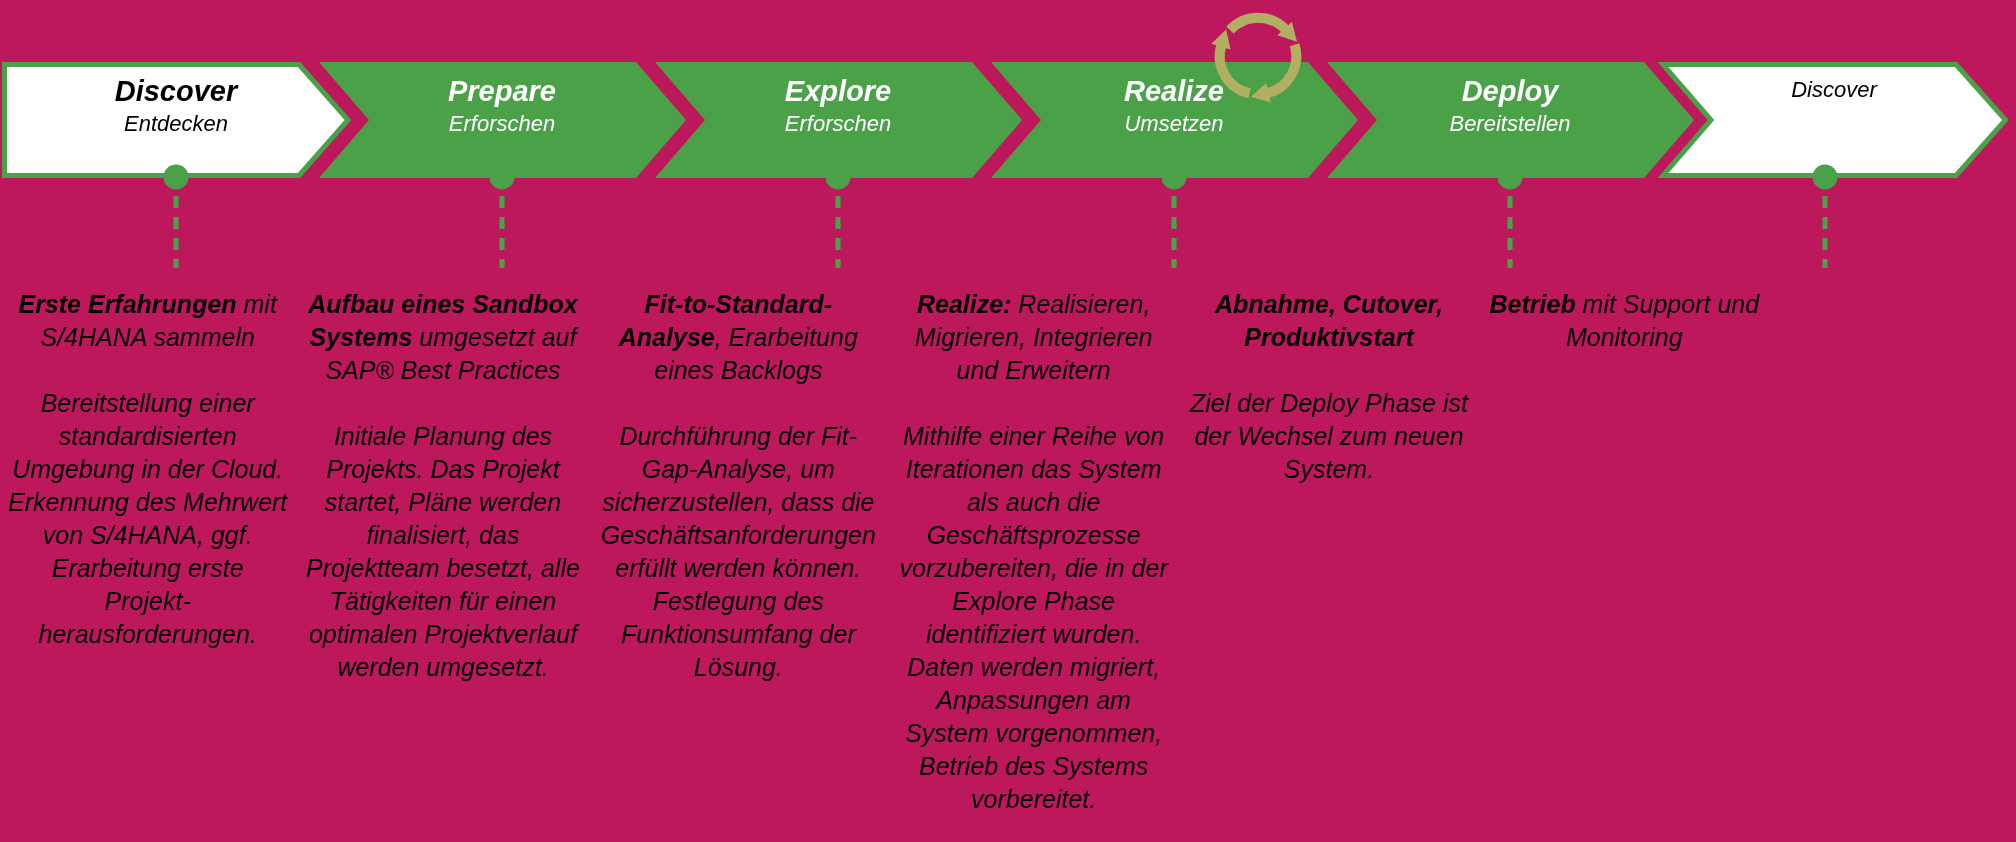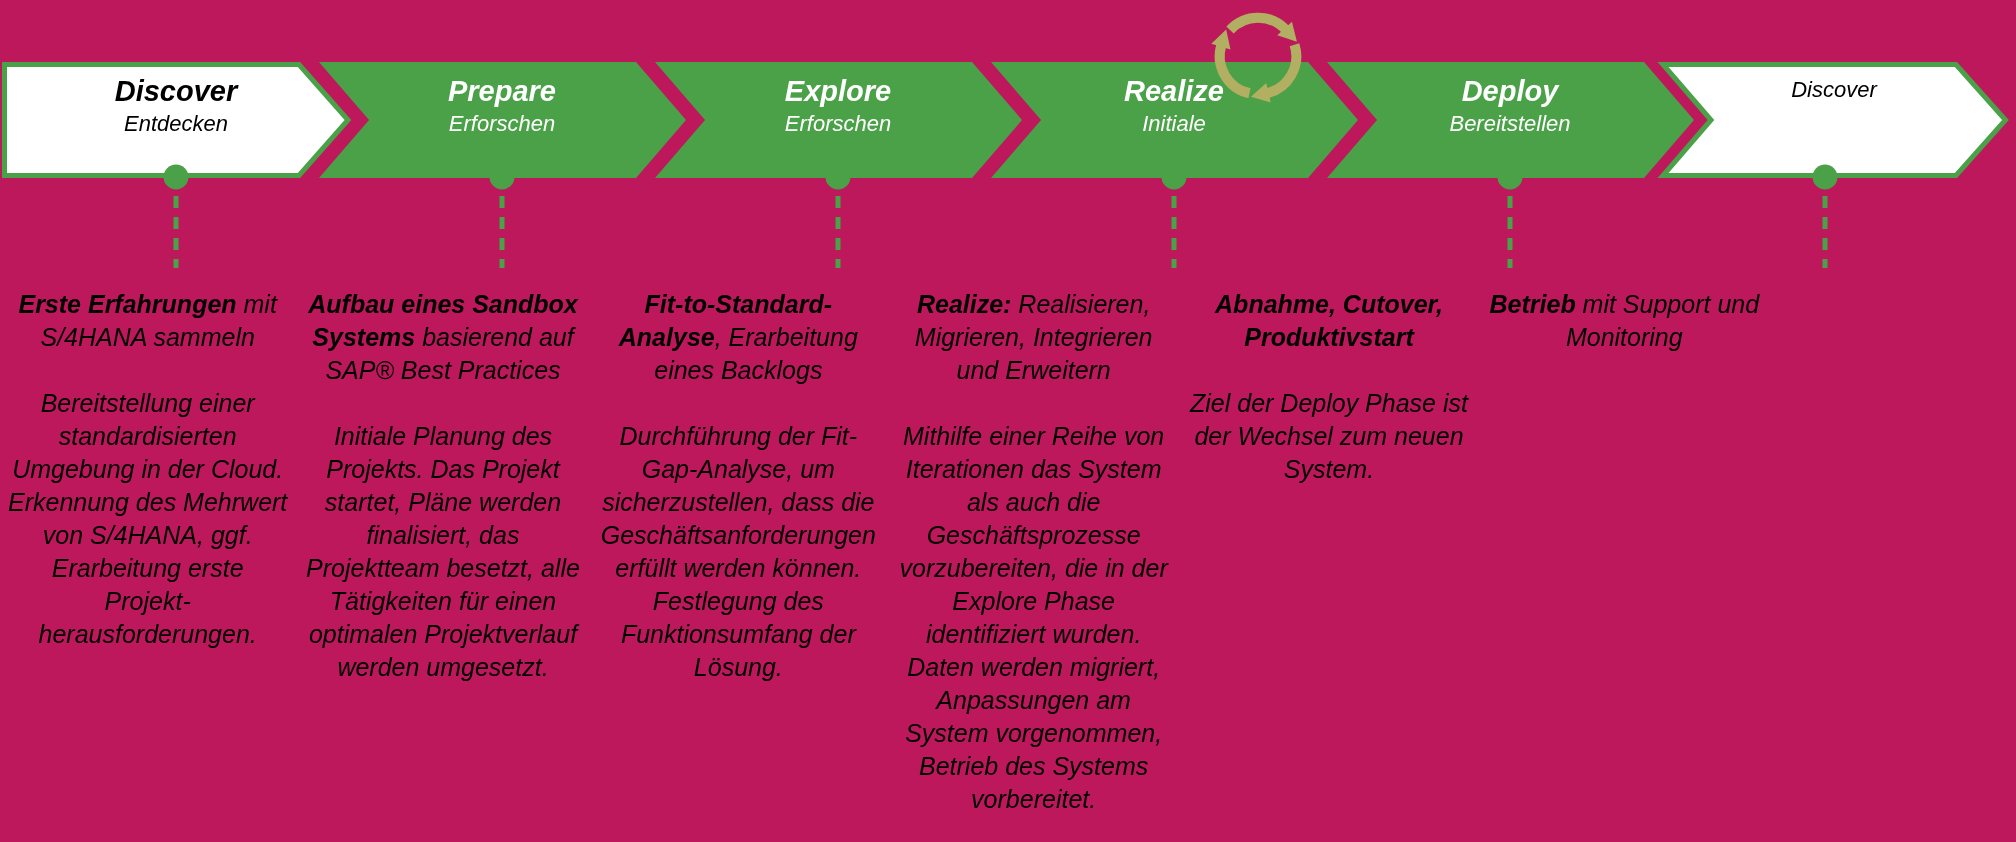--- a/index.html
+++ b/index.html
@@ -108,37 +108,37 @@
   <div class="phase-label filled lbl-1">
     <div class="title">Prepare</div>
     <div class="subtitle">Erforschen</div>
   </div>
   <div class="phase-label filled lbl-2">
     <div class="title">Explore</div>
     <div class="subtitle">Erforschen</div>
   </div>
   <div class="phase-label filled lbl-3">
     <div class="title">Realize</div>
-    <div class="subtitle">Initiale</div>
+    <div class="subtitle">Umsetzen</div>
   </div>
   <div class="phase-label filled lbl-4">
     <div class="title">Deploy</div>
     <div class="subtitle">Bereitstellen</div>
   </div>
   <div class="phase-label outline lbl-5">
     <div class="subtitle">Discover</div>
   </div>
 
   <div class="columns">
     <div class="col">
       <p class="heading"><b>Erste Erfahrungen</b><span> mit S/4HANA sammeln</span></p>
       <p class="body">Bereitstellung einer standardisierten Umgebung in der Cloud. Erkennung des Mehrwert von S/4HANA, ggf. Erarbeitung erste Projekt-herausforderungen.</p>
     </div>
     <div class="col">
-      <p class="heading"><b>Aufbau eines Sandbox Systems</b><span> basierend auf SAP® Best Practices</span></p>
+      <p class="heading"><b>Aufbau eines Sandbox Systems</b><span> umgesetzt auf SAP® Best Practices</span></p>
       <p class="body">Initiale Planung des Projekts. Das Projekt startet, Pläne werden finalisiert, das Projektteam besetzt, alle Tätigkeiten für einen optimalen Projektverlauf werden umgesetzt.</p>
     </div>
     <div class="col">
       <p class="heading"><b>Fit-to-Standard-Analyse</b><span>, Erarbeitung eines Backlogs</span></p>
       <p class="body">Durchführung der Fit-Gap-Analyse, um sicherzustellen, dass die Geschäftsanforderungen erfüllt werden können. Festlegung des Funktionsumfang der Lösung.</p>
     </div>
     <div class="col">
       <p class="heading"><b>Realize:</b><span> Realisieren, Migrieren, Integrieren und Erweitern</span></p>
       <p class="body">Mithilfe einer Reihe von Iterationen das System als auch die Geschäftsprozesse vorzubereiten, die in der Explore Phase identifiziert wurden. Daten werden migriert, Anpassungen am System vorgenommen, Betrieb des Systems vorbereitet.</p>
     </div>

